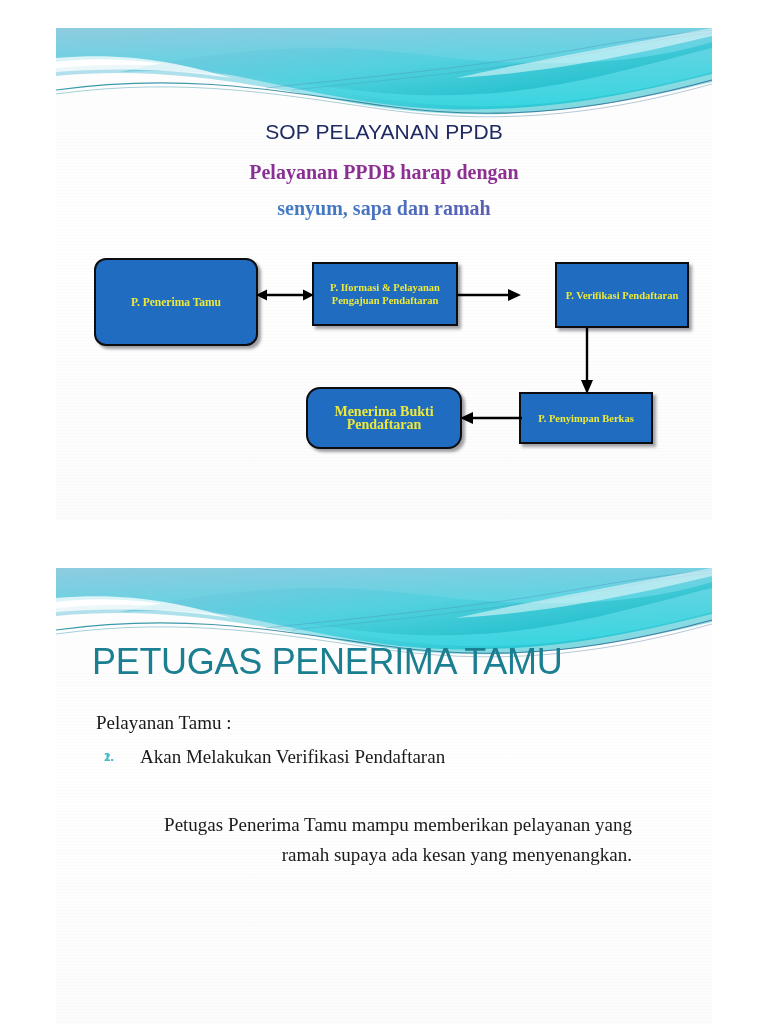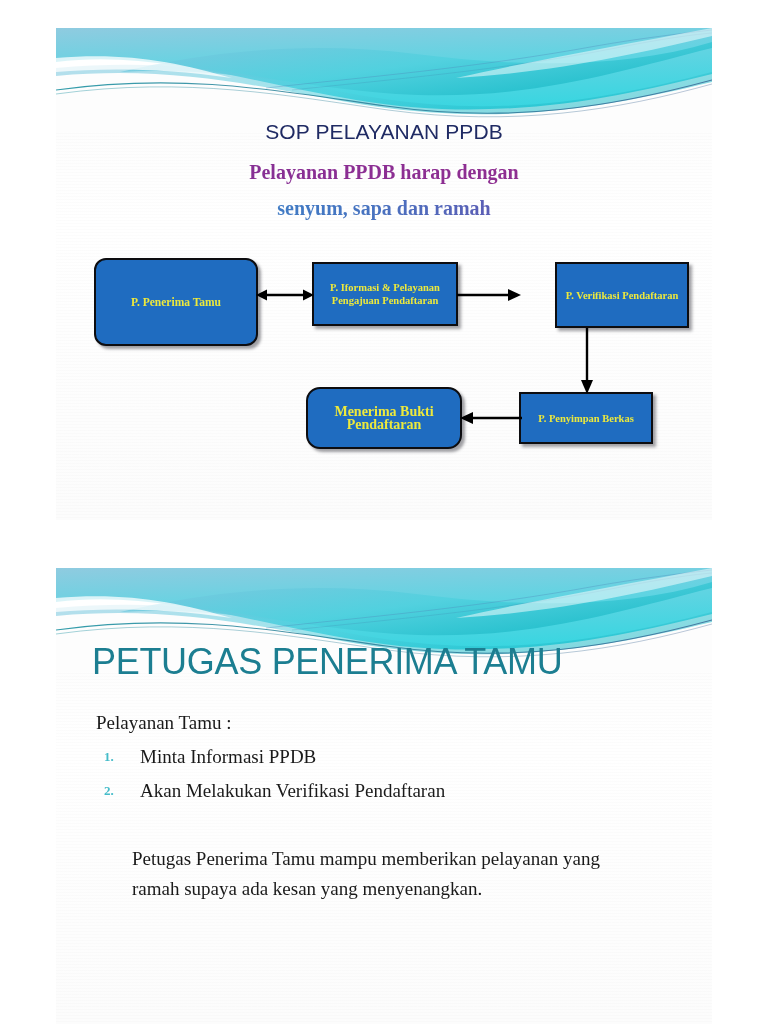--- a/index.html
+++ b/index.html
@@ -177,20 +177,21 @@
     text-align: left;
     font-size: 13px;
     font-weight: bold;
     color: #45BCC9;
   }
   .s2-para {
     margin: 36px 0 0 36px;
     font-size: 19px;
     line-height: 30px;
     max-width: 500px;
+    text-align: right;
   }
 </style>
 </head>
 <body>
 
 <div class="slide" id="slide-1">
   <div class="slide-paper"></div>
 
   <div class="banner">
     <svg viewBox="0 0 656 104" preserveAspectRatio="none" xmlns="http://www.w3.org/2000/svg">
@@ -327,21 +328,20 @@
   </div>
 
   <div class="s2-title">PETUGAS PENERIMA TAMU</div>
 
   <div class="s2-body">
     <p class="s2-lead">Pelayanan Tamu :</p>
 
     <ol class="s2-list">
       <li>
         <span class="num">1.</span>
-        <span>Minta Informasi PPDB</span>
       </li>
       <li>
         <span class="num">2.</span>
         <span>Akan Melakukan Verifikasi Pendaftaran</span>
       </li>
     </ol>
 
     <p class="s2-para">Petugas Penerima Tamu mampu memberikan pelayanan yang ramah supaya ada kesan yang menyenangkan.</p>
   </div>
 </div>

